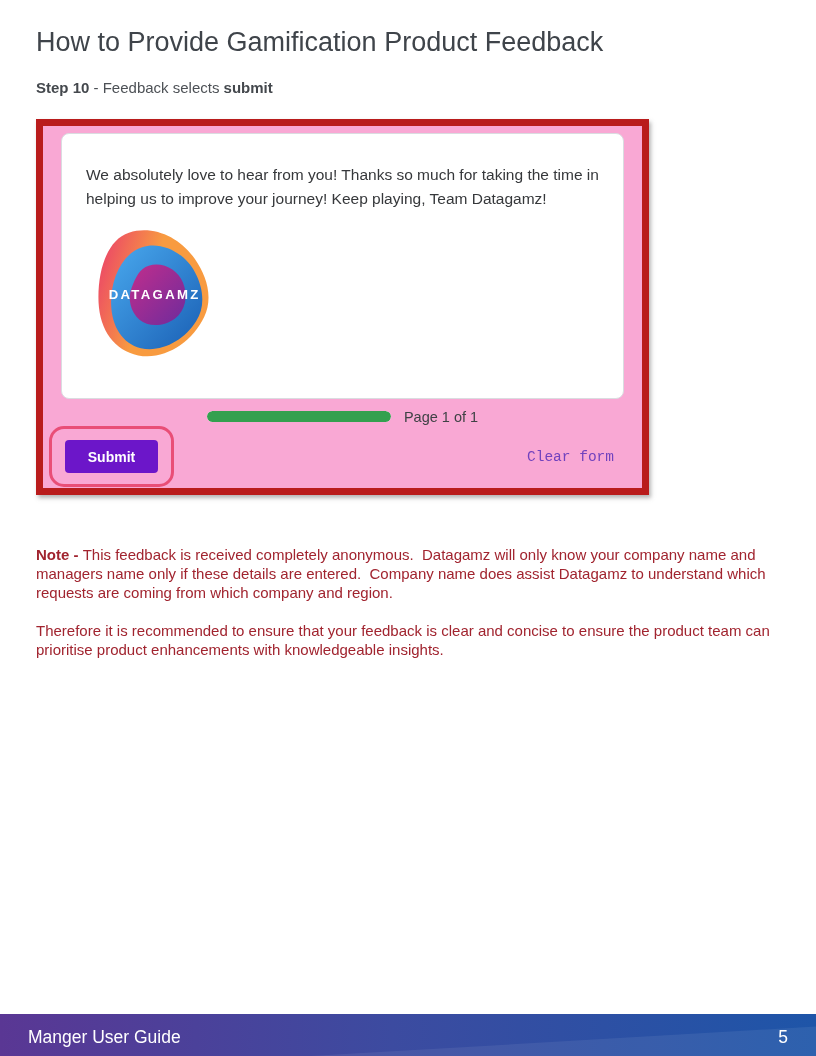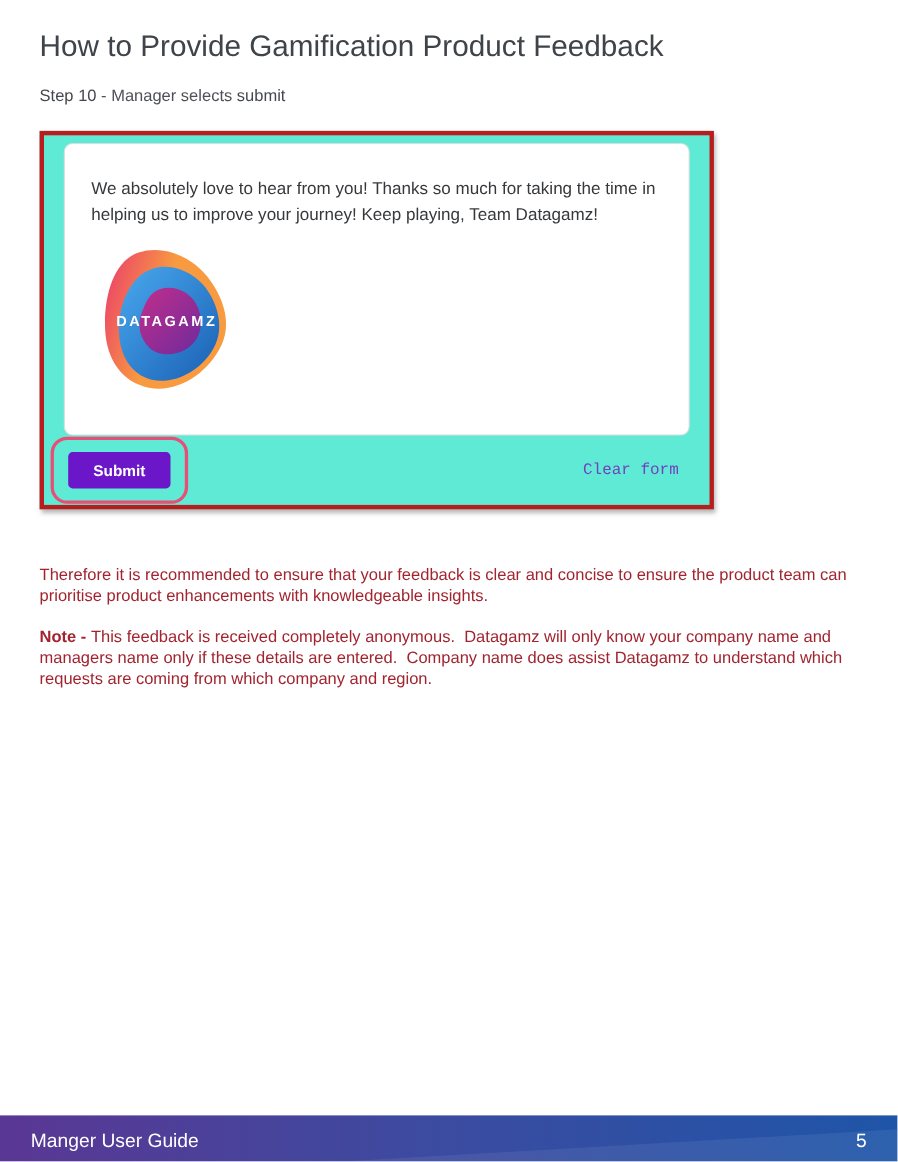--- a/index.html
+++ b/index.html
@@ -18,27 +18,27 @@
     font-size: 27px;
     font-weight: 400;
     line-height: 48px;
     color: #3F444A;
     max-width: 700px;
     margin-bottom: 13px;
   }
 
   
   .step-line { font-size: 15px; color: #4D5156; margin-bottom: 23px; }
-  .step-line .b { font-weight: normal; color: #44484D; }
+  .step-line .b { font-weight: bold; color: #44484D; }
 
   
   .figure {
     width: 613px;
-    background: #5eead4;
-    border: 4px solid #b91c1c;
+    background: #f9a8d4;
+    border: 7px solid #b91c1c;
     box-shadow: 2px 3px 4px rgba(110,110,110,0.5);
     padding: 7px 18px 1px 18px;
   }
   .form-card {
     border: 1px solid #dadce0;
     border-radius: 8px;
     background: #fff;
     height: 266px;
     padding: 29px 24px 0 24px;
     overflow: hidden;
@@ -143,21 +143,21 @@
 
   svg text { font-family: "Liberation Sans", sans-serif; }
 </style>
 </head>
 <body>
 
 <div class="content">
 
   <h1 class="page-title">How to Provide Gamification Product Feedback</h1>
 
-  <p class="step-line"><span class="b">Step 10</span><span> - Manager selects </span><span class="b">submit</span></p>
+  <p class="step-line"><span class="b">Step 10</span><span> - Feedback selects </span><span class="b">submit</span></p>
 
   <div class="figure">
 
     <div class="form-card">
       <p class="form-message">We absolutely love to hear from you! Thanks so much for taking the time in helping us to improve your journey! Keep playing, Team Datagamz!</p>
 
       <div class="logo-wrap">
         <svg width="132" height="146" viewBox="0 0 200 220">
           <defs>
             <linearGradient id="gradBase" x1="0" y1="0" x2="1" y2="0.35">
@@ -175,33 +175,39 @@
             </linearGradient>
           </defs>
           <path d="M 62 14 C 100 2 140 22 162 54 C 180 80 190 112 176 142 C 158 180 116 208 76 200 C 40 193 18 162 16 120 C 14 74 28 25 62 14 Z" fill="url(#gradBase)"></path>
           <path d="M 82 36 C 112 26 148 46 162 74 C 175 98 178 126 164 148 C 146 178 110 196 80 189 C 52 182 36 156 35 122 C 34 88 50 46 82 36 Z" fill="url(#gradBlue)"></path>
           <path d="M 92 64 C 114 58 136 70 144 90 C 152 110 148 132 132 144 C 116 156 92 158 78 146 C 64 134 60 114 66 98 C 72 82 78 68 92 64 Z" fill="url(#gradPurple)"></path>
           <text x="101" y="115" text-anchor="middle" fill="#ffffff" font-size="20" font-weight="bold" letter-spacing="3.5">DATAGAMZ</text>
         </svg>
       </div>
     </div>
 
+    <div class="progress-row">
+      <div class="progress-bar">
+        <div class="progress-fill" style="width:100%"></div>
+      </div>
+      <span class="progress-label">Page 1 of 1</span>
+    </div>
 
     <div class="action-row">
       <div class="submit-highlight">
         <button class="submit-btn">Submit</button>
       </div>
       <a class="clear-form">Clear form</a>
     </div>
 
   </div>
 
   <div class="note-section">
+    <p class="note-para"><span class="note-label">Note - </span><span>This feedback is received completely anonymous.  Datagamz will only know your company name and managers name only if these details are entered.  Company name does assist Datagamz to understand which requests are coming from which company and region.</span></p>
     <p class="note-para">Therefore it is recommended to ensure that your feedback is clear and concise to ensure the product team can prioritise product enhancements with knowledgeable insights.</p>
-    <p class="note-para"><span class="note-label">Note - </span><span>This feedback is received completely anonymous.  Datagamz will only know your company name and managers name only if these details are entered.  Company name does assist Datagamz to understand which requests are coming from which company and region.</span></p>
   </div>
 
 </div>
 
 <div class="footer">
   <span class="footer-left">Manger User Guide</span>
   <span class="footer-page">5</span>
 </div>
 
 </body></html>

